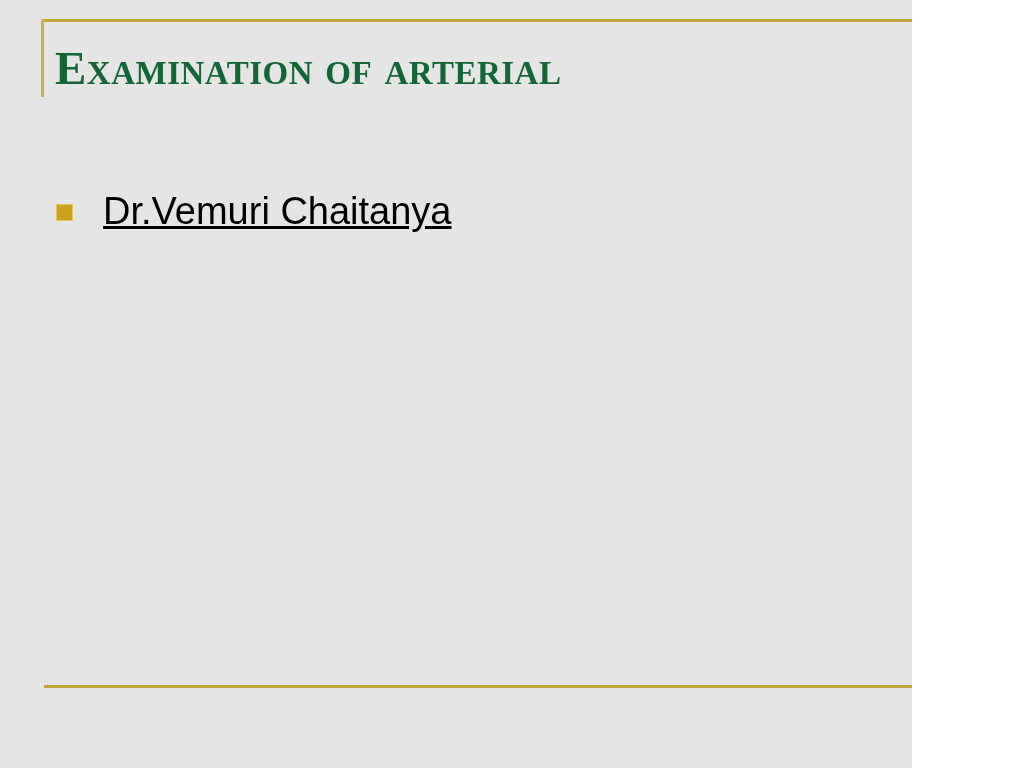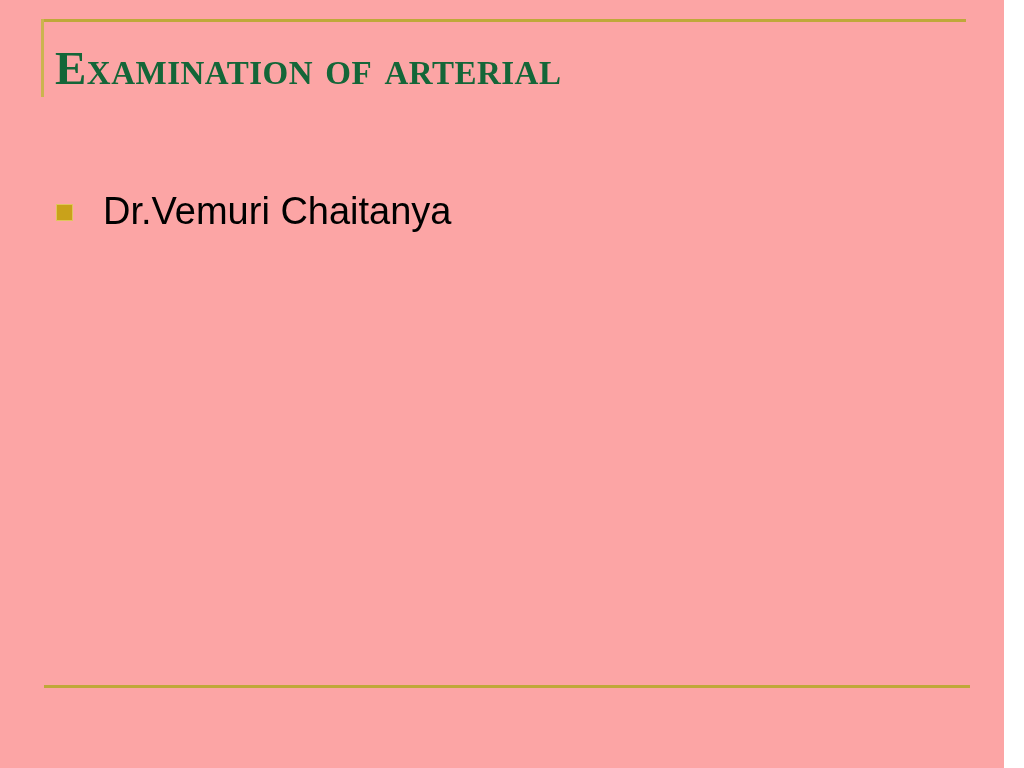--- a/index.html
+++ b/index.html
@@ -4,23 +4,23 @@
 <title>Slide</title>
 <style>
   html, body {
     margin: 0;
     padding: 0;
     background: #ffffff;
   }
 
   .slide {
     position: relative;
-    width: 1004px;
+    width: 912px;
     height: 768px;
-    background: #fca5a5;
+    background: #e5e5e5;
     overflow: hidden;
     font-family: "Liberation Sans", sans-serif;
   }
 
   
   .rule-top {
     position: absolute;
     left: 41px;
     top: 19px;
     width: 925px;
@@ -69,20 +69,21 @@
   .body-block {
     position: absolute;
     left: 57px;
     top: 186px;
     width: 900px;
   }
 
   .bullet-row {
     display: flex;
     align-items: flex-start;
+    text-decoration: underline;
   }
 
   .bullet-marker {
     flex: 0 0 auto;
     width: 15px;
     height: 15px;
     margin-top: 19px;
     margin-right: 31px;
     background: #c9a21a;
     box-shadow: 0 0 0 1px #e0c65c;

